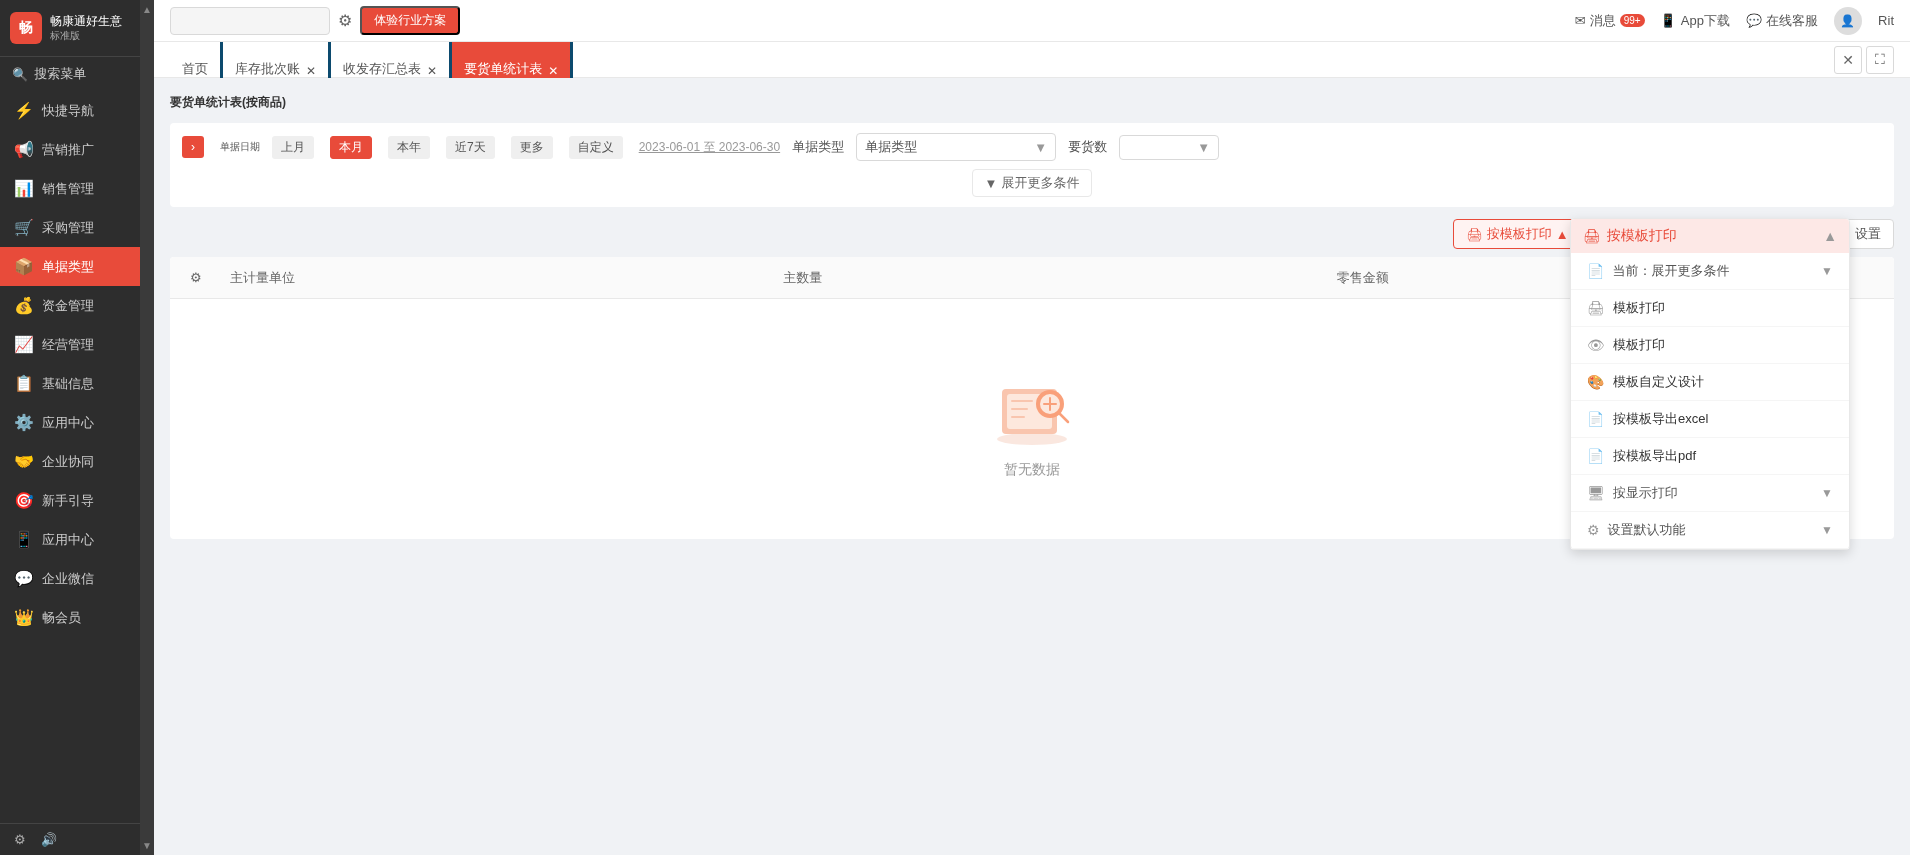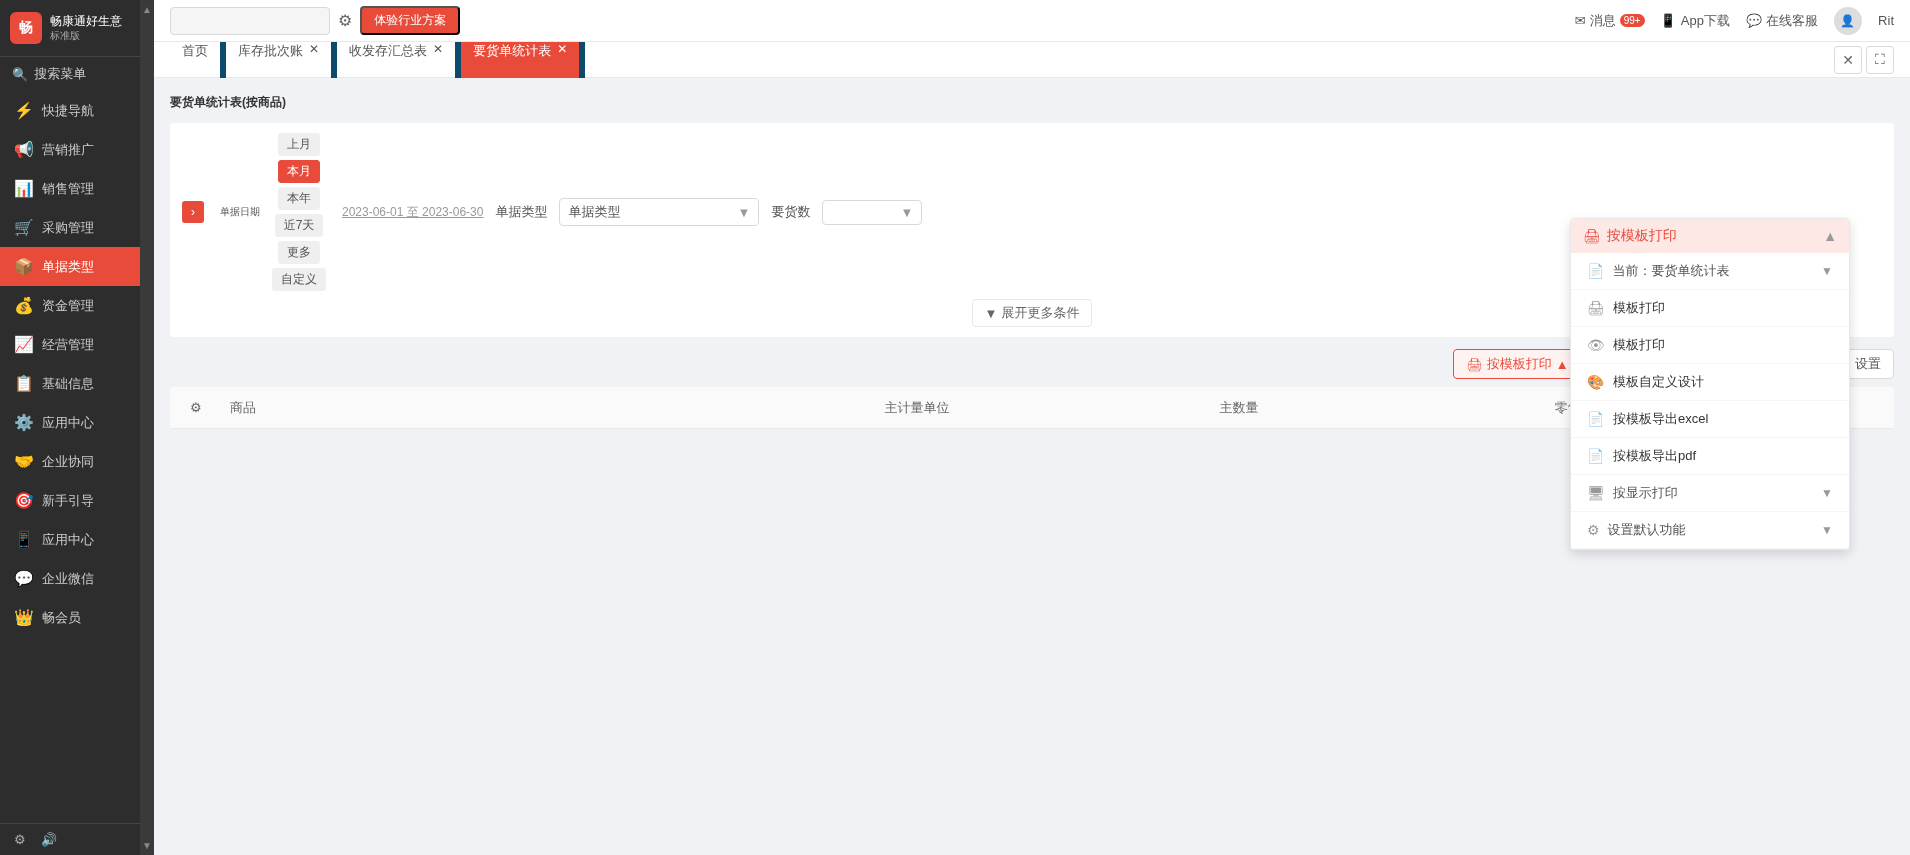--- a/index.html
+++ b/index.html
@@ -116,24 +116,24 @@
       display: flex;
       align-items: center;
       gap: 0;
       border-bottom: 1px solid #e8e8e8;
       flex-shrink: 0;
       position: relative;
     }
     .tab {
       padding: 0 12px;
       height: 36px;
-      display: flex; align-items: flex-start; gap: 6px;
+      display: flex; align-items: flex-end; gap: 6px;
       font-size: 13px; color: #555;
       cursor: pointer;
-      border-right: 6px solid #0c4a6e;
+      border-right: 3px solid #0c4a6e;
       white-space: nowrap;
     }
     .tab.active {
       background: #e84b3a; color: #fff;
     }
     .tab .close { font-size: 12px; cursor: pointer; }
     .tab.home { font-weight: 500; }
     .tabbar-right-btns {
       position: absolute; right: 16px;
       display: flex; align-items: center; gap: 4px;
@@ -166,21 +166,21 @@
       display: flex; align-items: center; gap: 12px; flex-wrap: wrap;
     }
     .filter-expand-btn {
       display: flex; align-items: center; gap: 4px;
       color: #666; font-size: 13px; cursor: pointer;
       padding: 4px 12px;
       border: 1px solid #e8e8e8; border-radius: 4px;
       align-self: center; margin: 0 auto;
     }
     .date-label { font-size: 10px; color: #555; white-space: nowrap; }
-    .date-btns { display: flex; align-items: center; gap: 4px; flex-direction: column; }
+    .date-btns { display: flex; align-items: center; gap: 16px; }
     .date-btn {
       padding: 2px 8px; border-radius: 3px; font-size: 12px;
       cursor: pointer; border: 1px solid transparent; color: #555;
     }
     .date-btn.active { background: #e84b3a; color: #fff; border-color: #e84b3a; }
     .date-range { font-size: 12px; color: #999; margin-left: 4px; text-decoration: underline; }
     .filter-select {
       display: flex; align-items: center; gap: 6px;
       border: 1px solid #d9d9d9; border-radius: 4px;
       padding: 4px 8px; background: #fff;
@@ -465,41 +465,55 @@
         <span>查询</span>
       </button>
       <button class="action-btn setting">
         <span>设置</span>
       </button>
     </div>
 
     <div class="table-wrap">
       <div class="table-header">
         <div class="th gear">⚙</div>
-        <div class="th name">商品</div>
         <div class="th">主计量单位</div>
         <div class="th">主数量</div>
         <div class="th">零售金额</div>
       </div>
 
+      <div class="empty-state">
+        <svg class="empty-icon" viewBox="0 0 100 90" fill="none" xmlns="http://www.w3.org/2000/svg">
+          <ellipse cx="50" cy="80" rx="35" ry="6" fill="#f5d0c0" opacity="0.5"></ellipse>
+          <rect x="20" y="30" width="55" height="45" rx="4" fill="#f9c5ae"></rect>
+          <rect x="25" y="35" width="45" height="35" rx="3" fill="#fde8dd"></rect>
+          <circle cx="68" cy="45" r="14" fill="#f9a07a"></circle>
+          <circle cx="68" cy="45" r="10" fill="#fde8dd"></circle>
+          <path d="M62 45 L74 45 M68 39 L68 51" stroke="#f9a07a" stroke-width="2" stroke-linecap="round"></path>
+          <path d="M78 55 L86 63" stroke="#f9a07a" stroke-width="2.5" stroke-linecap="round"></path>
+          <path d="M30 42 L50 42" stroke="#f9c5ae" stroke-width="2" stroke-linecap="round"></path>
+          <path d="M30 50 L45 50" stroke="#f9c5ae" stroke-width="2" stroke-linecap="round"></path>
+          <path d="M30 58 L42 58" stroke="#f9c5ae" stroke-width="2" stroke-linecap="round"></path>
+        </svg>
+        <span class="empty-text">暂无数据</span>
+      </div>
     </div>
 
     <div class="dropdown-menu">
       <div class="dropdown-header">
         <div class="dropdown-header-title">
           <span>🖨</span>
           <span>按模板打印</span>
         </div>
         <span class="dropdown-close">▲</span>
       </div>
 
       <div class="dropdown-sub">
         <div class="dropdown-sub-left">
           <span style="color:#999;font-size:14px;">📄</span>
-          <span class="dropdown-sub-title">当前：要货单统计表</span>
+          <span class="dropdown-sub-title">当前：展开更多条件</span>
         </div>
         <span style="color:#999;font-size:12px;">▼</span>
       </div>
 
       <div class="dropdown-item">
         <span class="item-icon">🖨</span>
         <span>模板打印</span>
       </div>
 
       <div class="dropdown-item">

